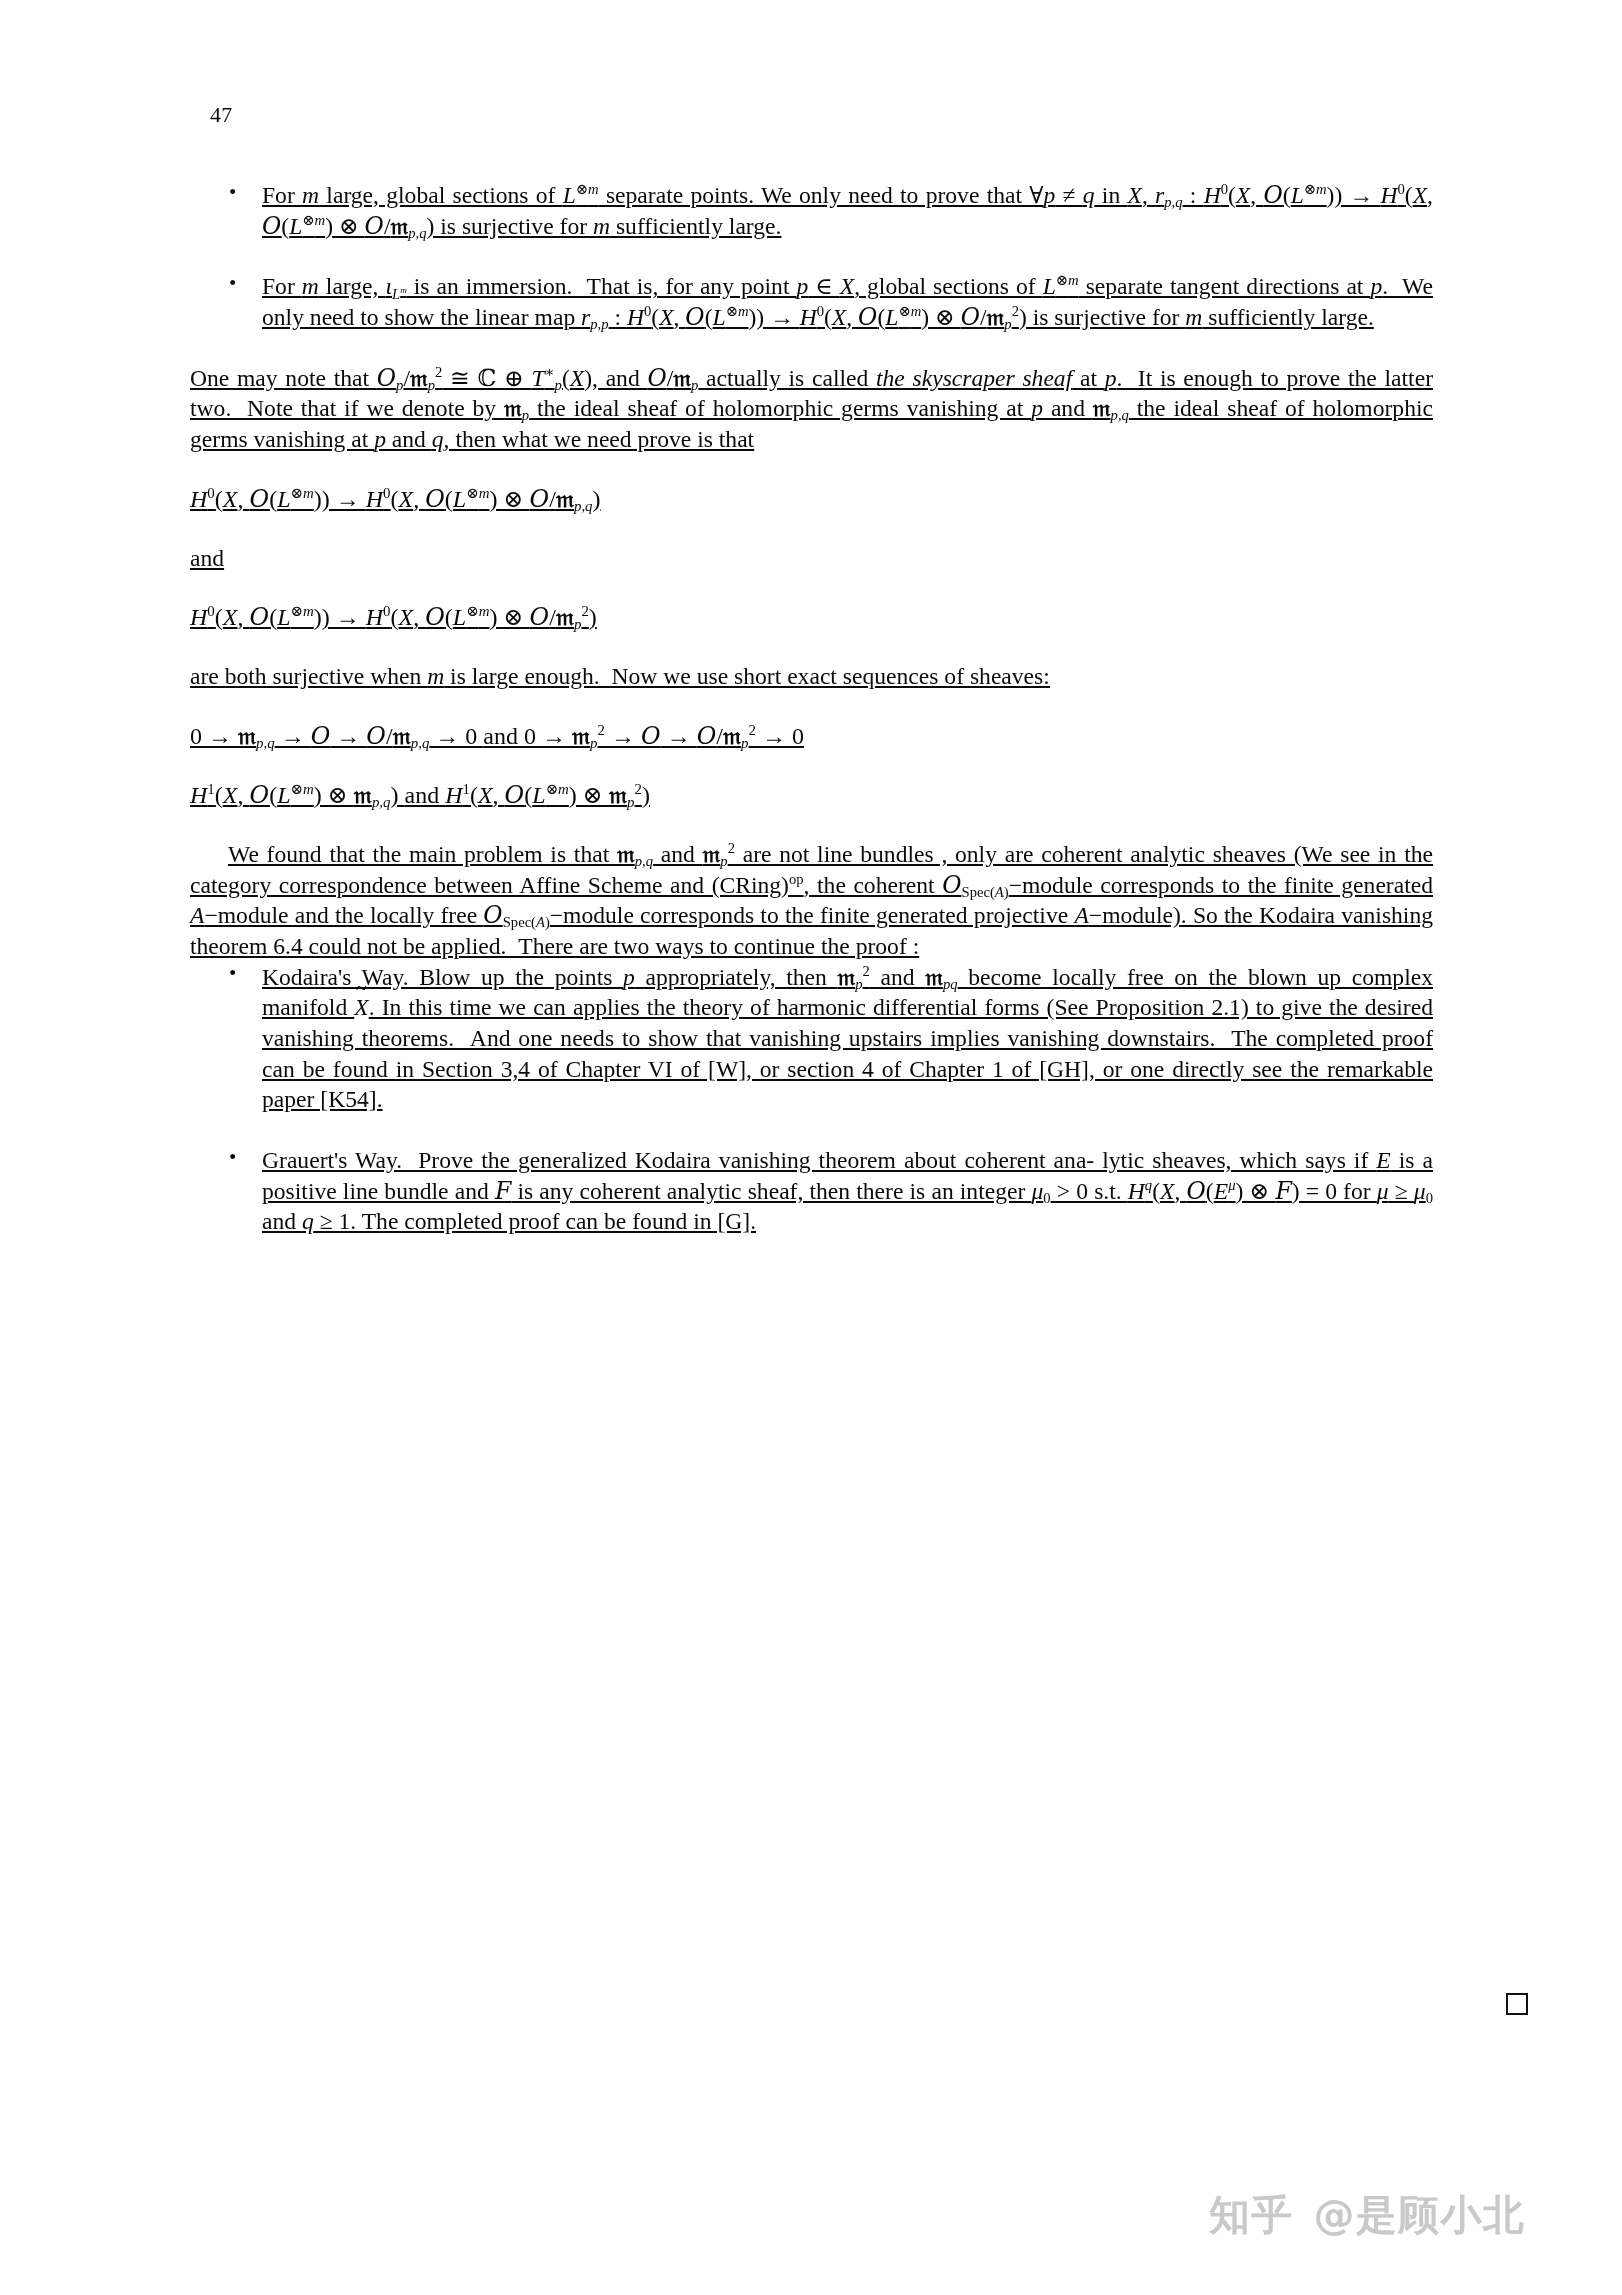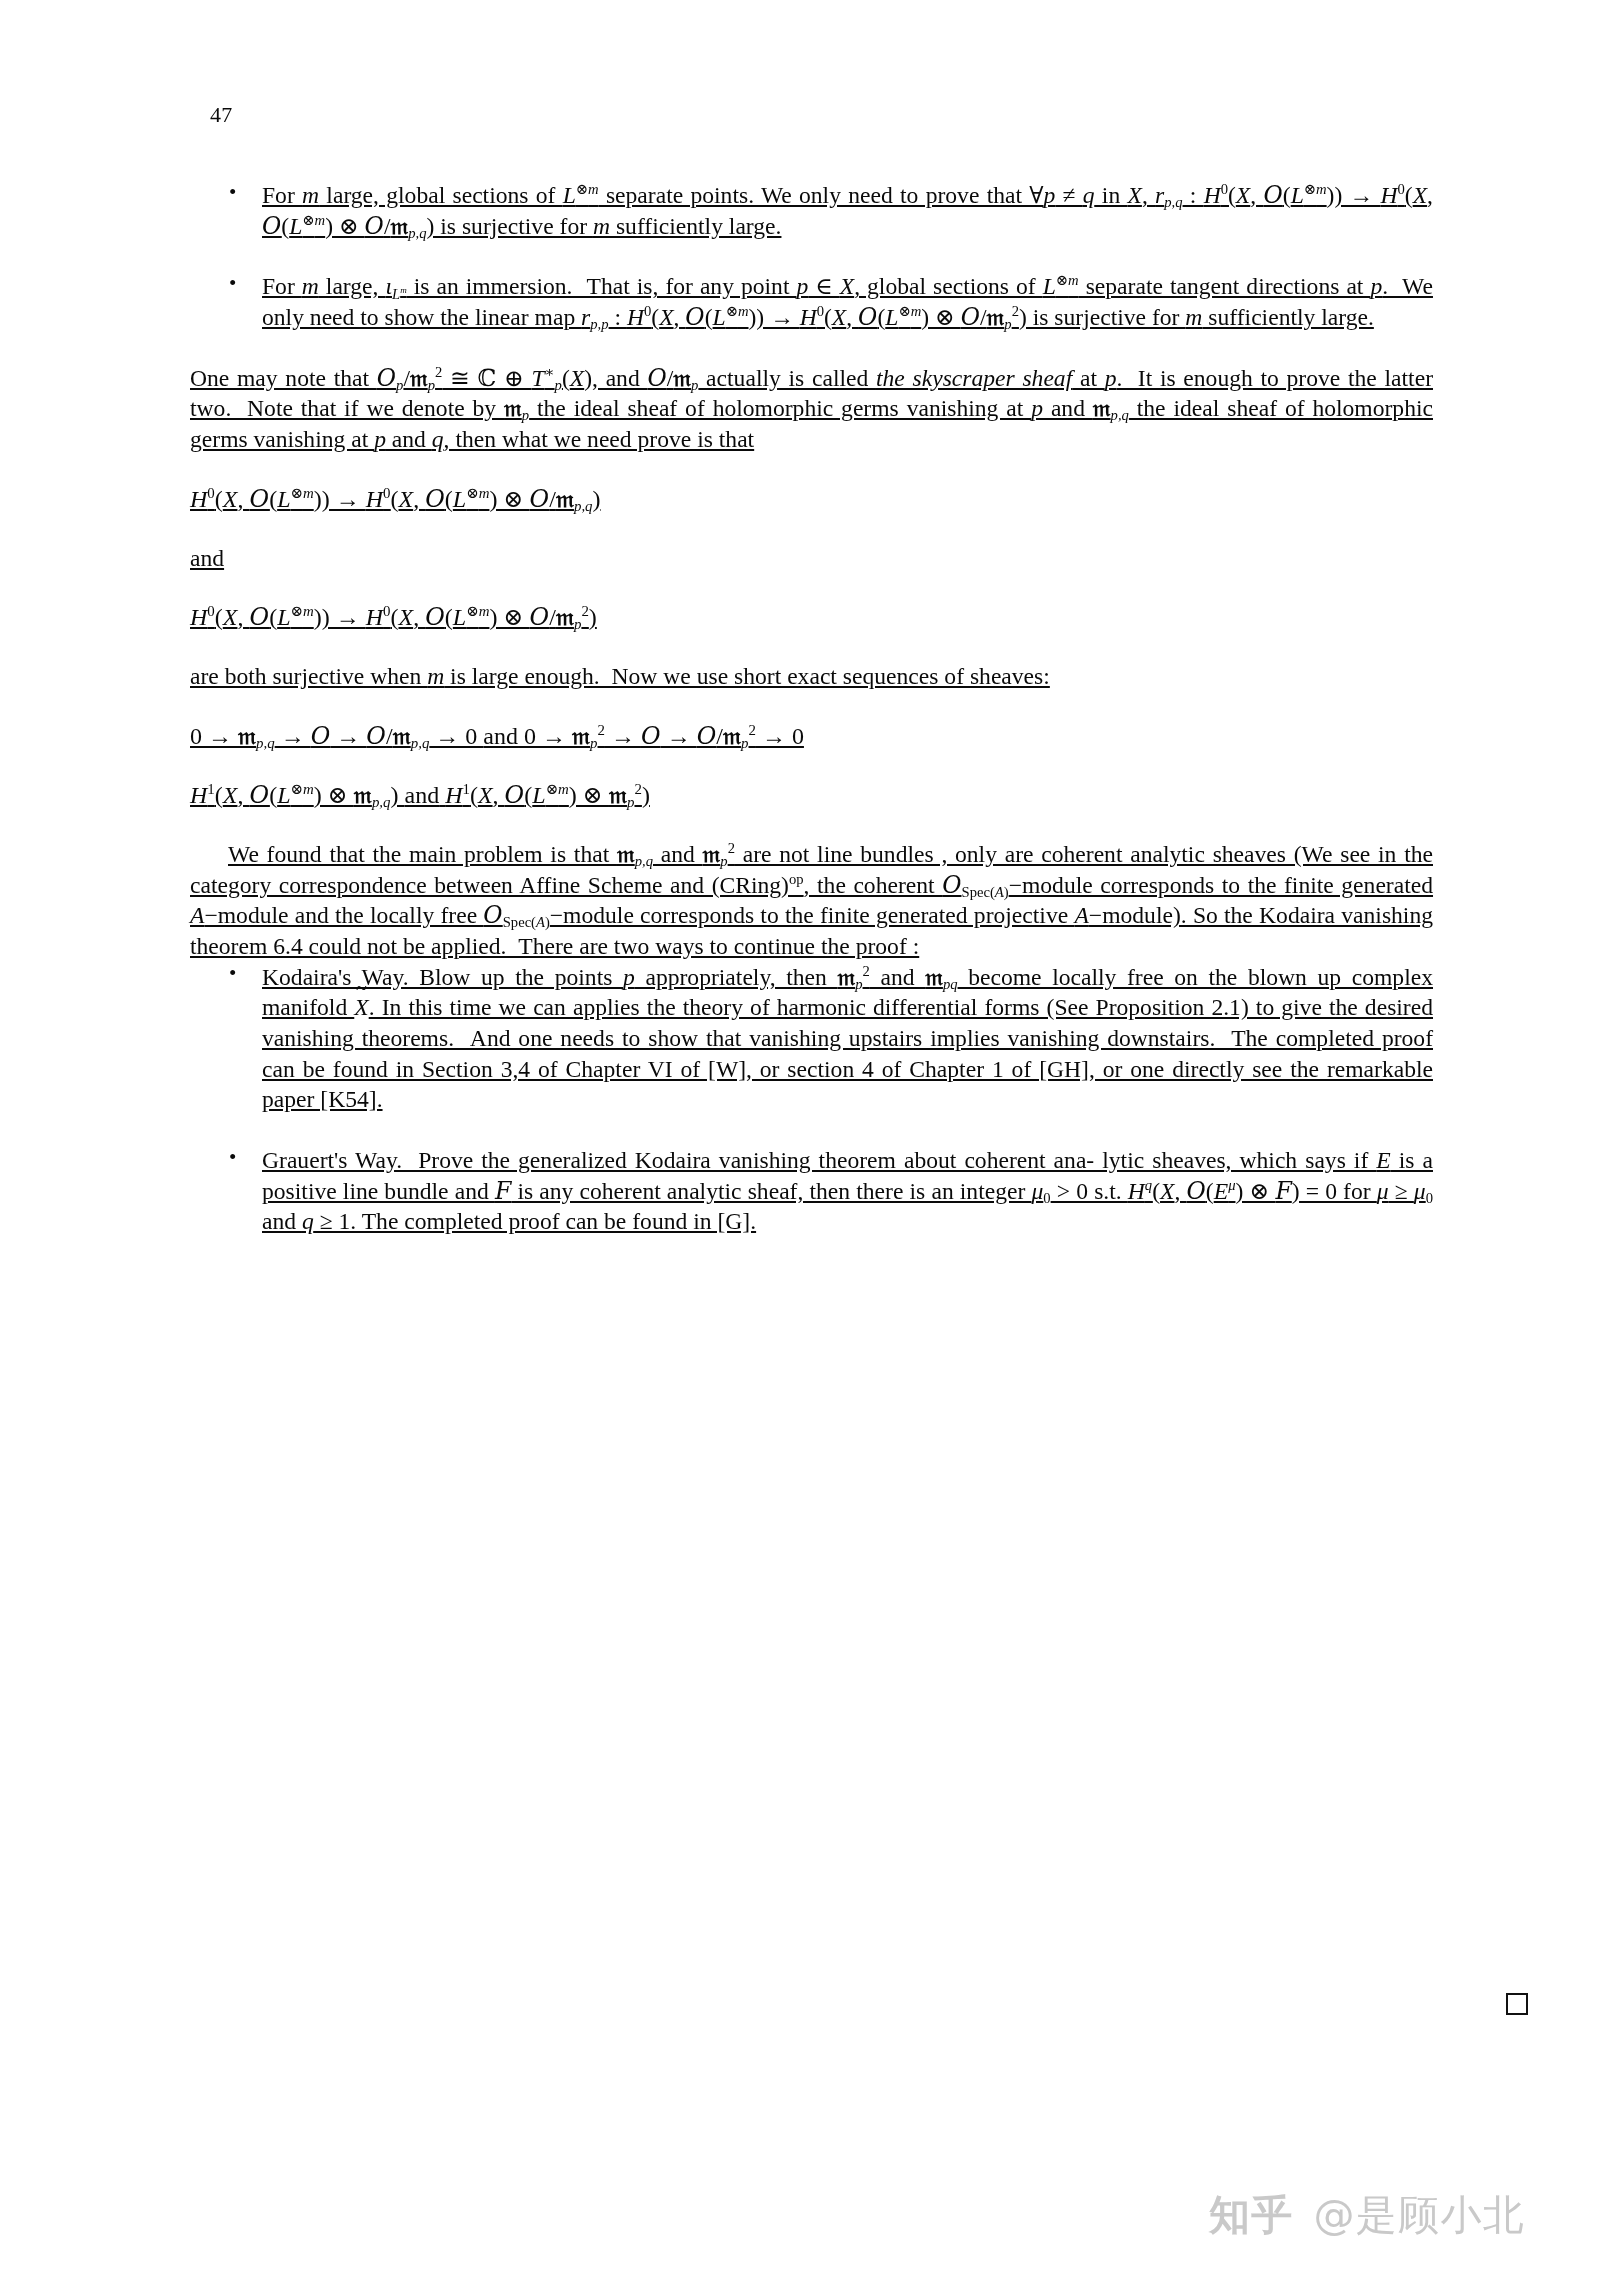--- a/index.html
+++ b/index.html
@@ -131,21 +131,21 @@
     display: flex;
     align-items: center;
     gap: 20px;
     color: #c9c9c9;
     font-family: "DejaVu Sans", "Liberation Sans", sans-serif;
     font-size: 41px;
     font-weight: bold;
     letter-spacing: 1.3px;
     user-select: none;
   }
-  .watermark .handle { font-weight: normal; }
+  .watermark .handle { font-weight: bold; }
 </style>
 </head>
 <body>
 
 <div class="page">
 
   <div class="runhead">
     <span class="folio">47</span>
   </div>
 

